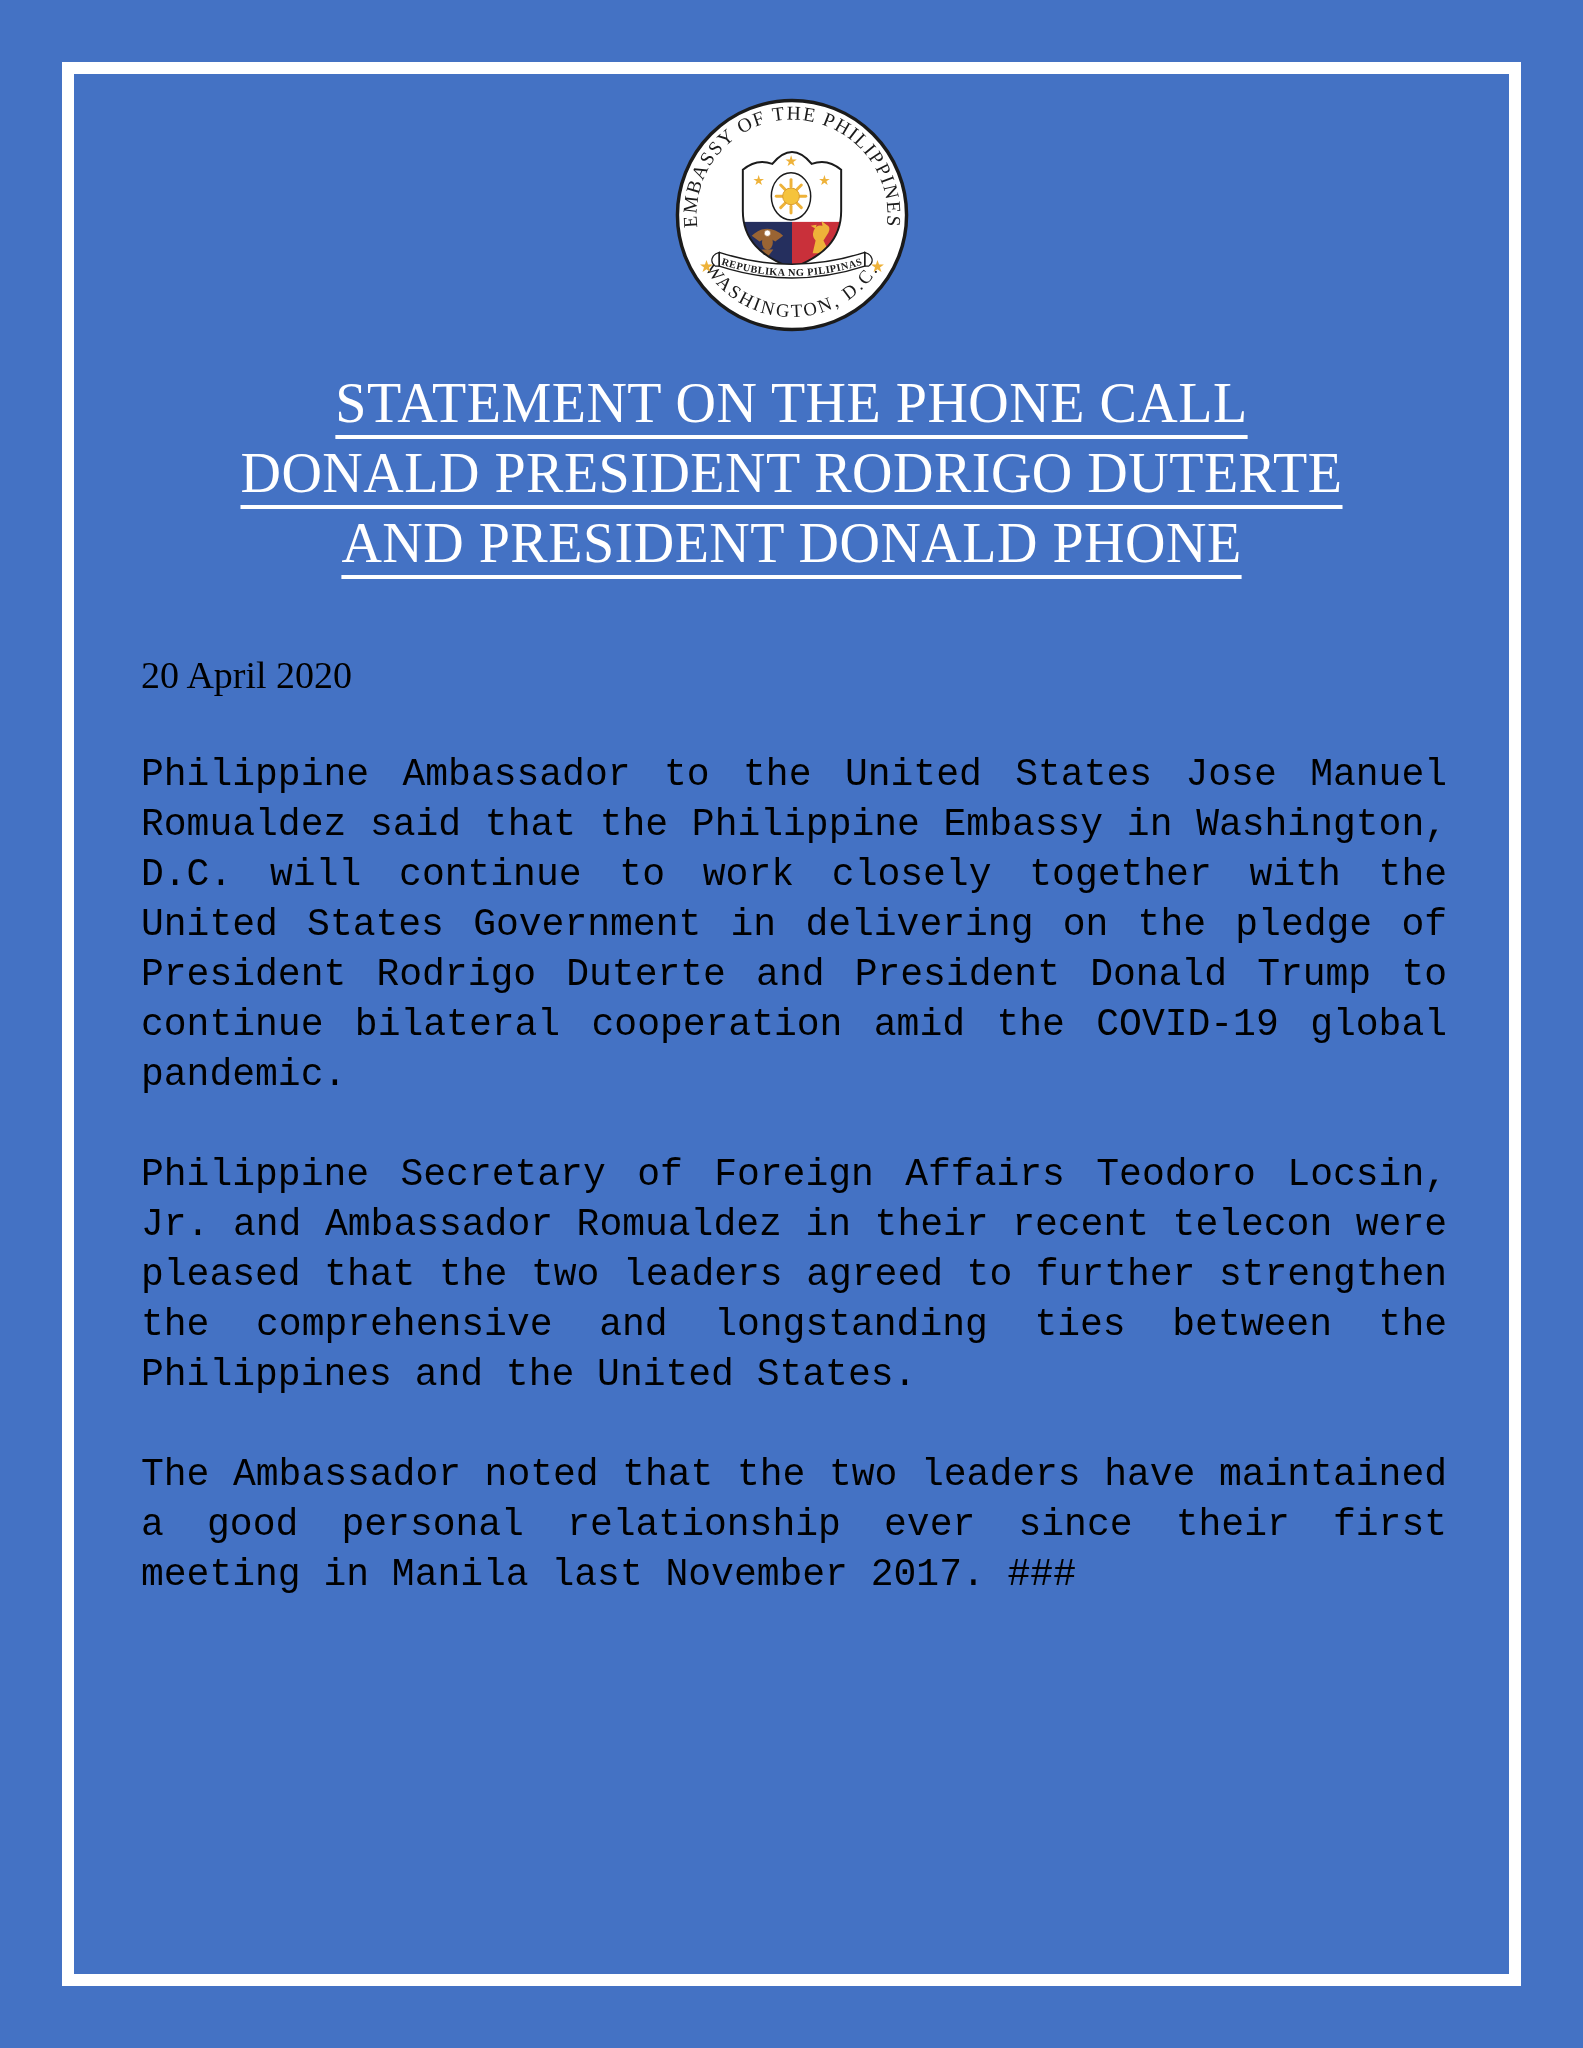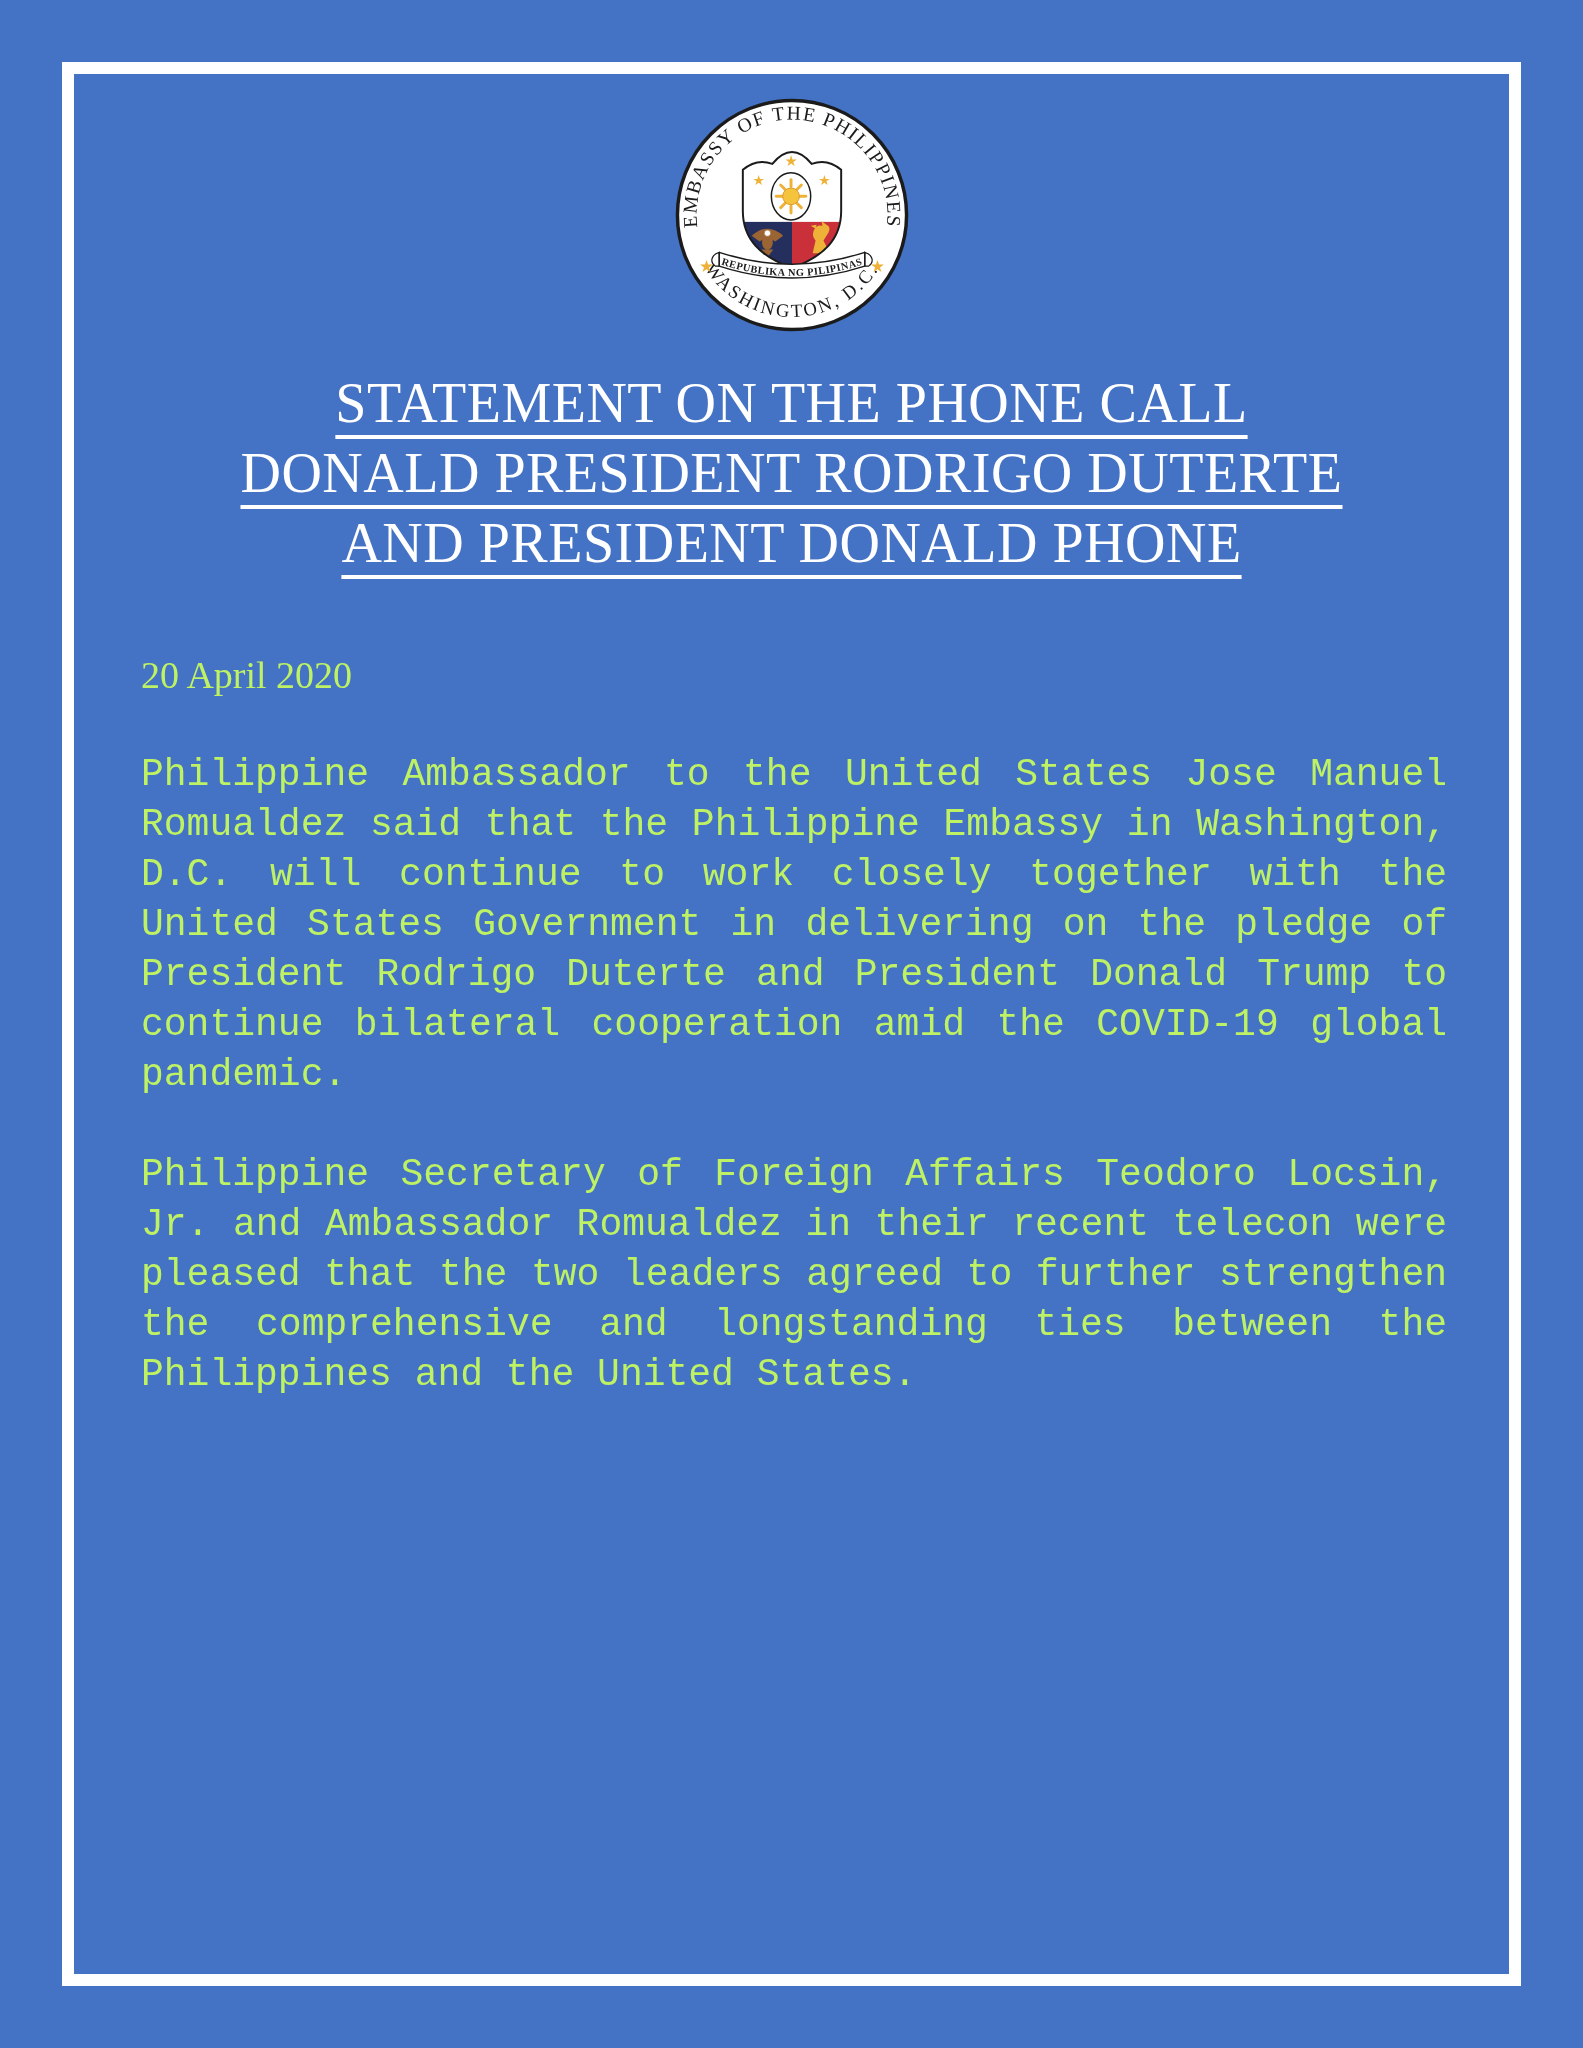--- a/index.html
+++ b/index.html
@@ -32,21 +32,21 @@
     letter-spacing: 0.5px;
   }
   .doc-title .tline {
     text-decoration: underline;
     text-decoration-thickness: 4px;
     text-underline-offset: 13px;
   }
   .body-block {
     position: absolute;
     top: 650px; left: 141px; width: 1306px;
-    color: #bef264;
+    color: #000000;
     font-size: 38px;
     line-height: 50px;
   }
   .date-line { margin: 0 0 50px 0; }
   p.para {
     margin: 0 0 50px 0;
     text-align: justify;
     text-justify: inter-word;
     font-family: Liberation Mono, monospace;
   }
@@ -135,13 +135,14 @@
 <div class="doc-title">
   <div class="tline">STATEMENT ON THE PHONE CALL</div>
   <div class="tline">DONALD PRESIDENT RODRIGO DUTERTE</div>
   <div class="tline">AND PRESIDENT DONALD PHONE</div>
 </div>
 
 <div class="body-block">
   <div class="date-line">20 April 2020</div>
   <p class="para">Philippine Ambassador to the United States Jose Manuel Romualdez said that the Philippine Embassy in Washington, D.C. will continue to work closely together with the United States Government in delivering on the pledge of President Rodrigo Duterte and President Donald Trump to continue bilateral cooperation amid the COVID-19 global pandemic.</p>
   <p class="para">Philippine Secretary of Foreign Affairs Teodoro Locsin, Jr. and Ambassador Romualdez in their recent telecon were pleased that the two leaders agreed to further strengthen the comprehensive and longstanding ties between the Philippines and the United States.</p>
+  <p class="para">The Ambassador noted that the two leaders have maintained a good personal relationship ever since their first meeting in Manila last November 2017. ###</p>
 </div>
 
 </body></html>

